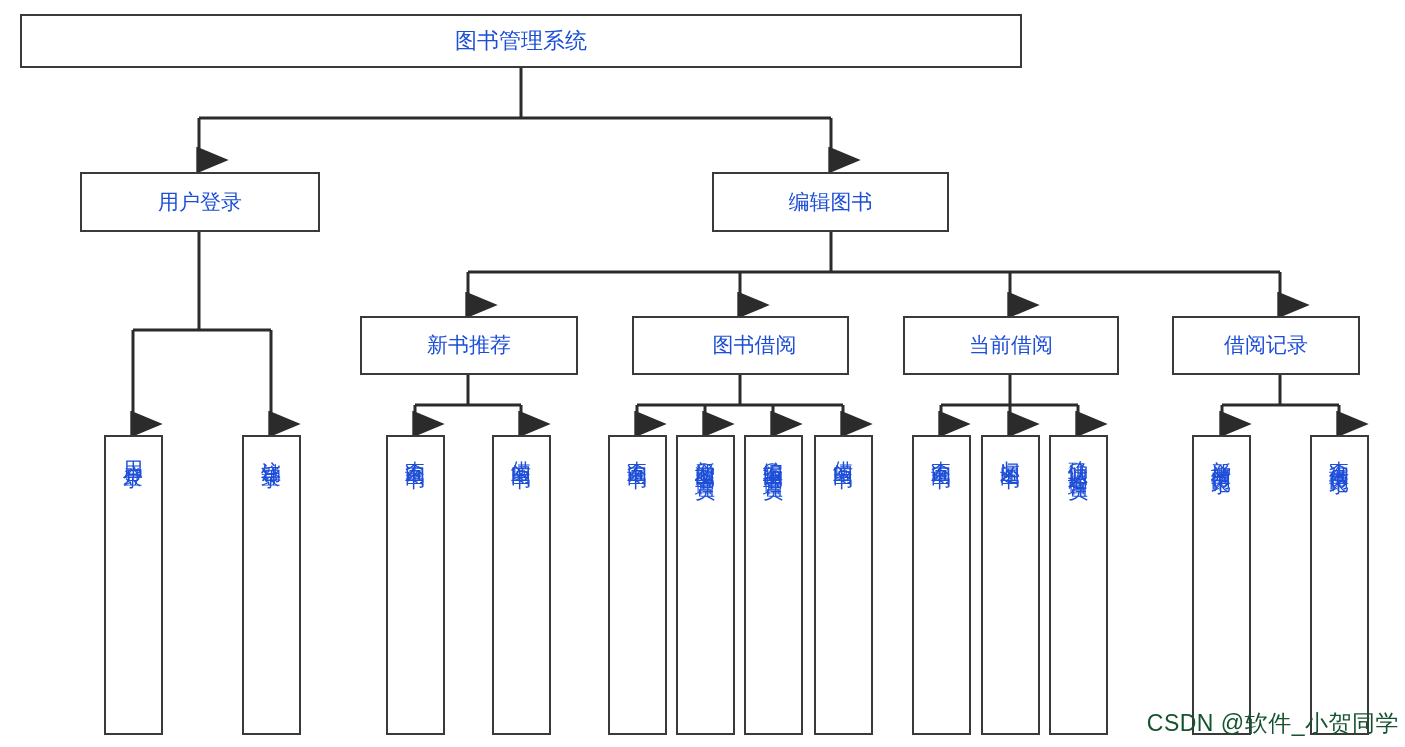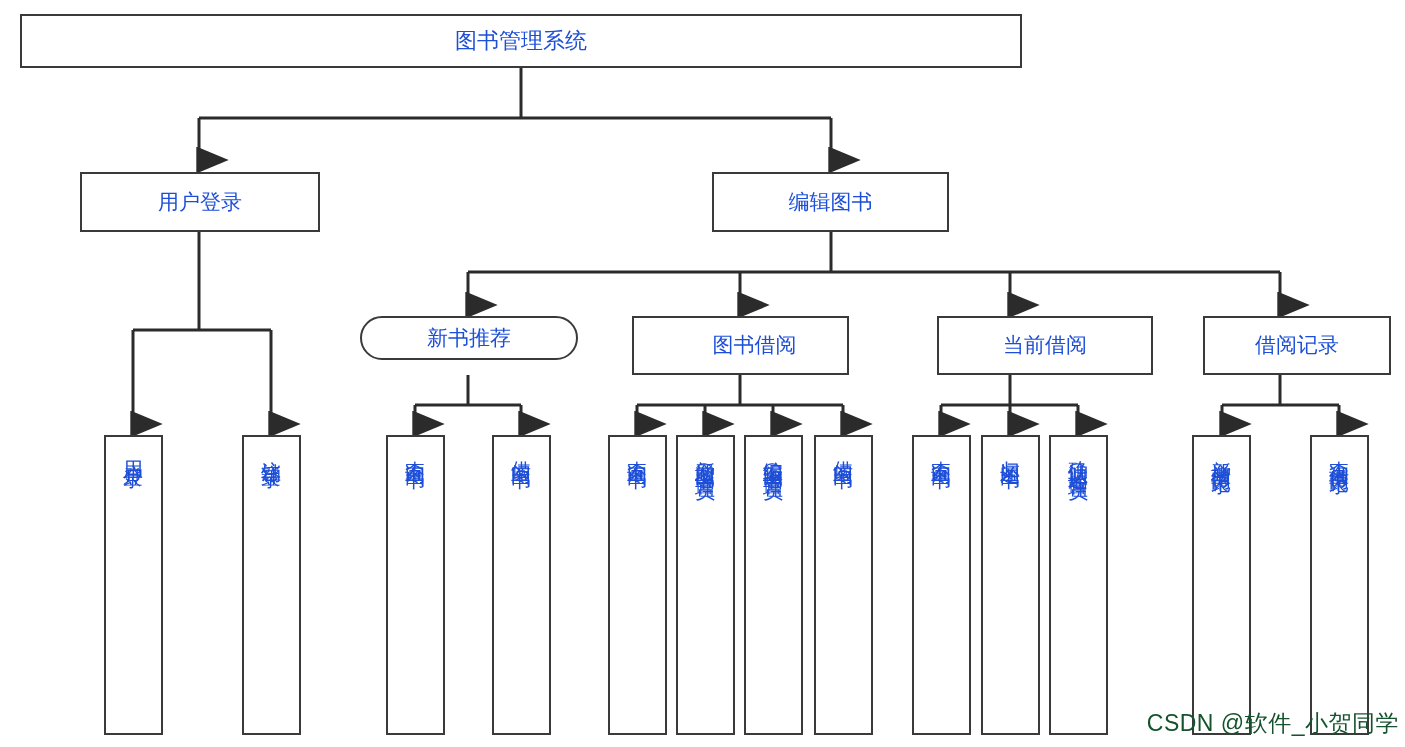--- a/index.html
+++ b/index.html
@@ -132,33 +132,33 @@
   </div>
 
   <div class="node horiz" style="left:80px; top:172px; width:240px; height:60px;">
     <span class="label">用户登录</span>
   </div>
 
   <div class="node horiz" style="left:712px; top:172px; width:237px; height:60px;">
     <span class="label">编辑图书</span>
   </div>
 
-  <div class="node horiz" style="left:360px; top:316px; width:218px; height:44px;border-radius:22px;">
+  <div class="node horiz" style="left:360px; top:316px; width:218px; height:59px;">
     <span class="label">新书推荐</span>
   </div>
 
   <div class="node horiz" style="left:632px; top:316px; width:217px; height:59px;padding-left:28px;">
     <span class="label">图书借阅</span>
   </div>
 
-  <div class="node horiz" style="left:903px; top:316px; width:216px; height:59px;margin-left:34px;">
+  <div class="node horiz" style="left:903px; top:316px; width:216px; height:59px;">
     <span class="label">当前借阅</span>
   </div>
 
-  <div class="node horiz" style="left:1172px; top:316px; width:188px; height:59px;margin-left:31px;">
+  <div class="node horiz" style="left:1172px; top:316px; width:188px; height:59px;">
     <span class="label">借阅记录</span>
   </div>
 
   <div class="node vert" style="left:104px; top:435px; width:59px; height:300px;">
     <span class="label">用户登录</span>
   </div>
 
   <div class="node vert" style="left:242px; top:435px; width:59px; height:300px;">
     <span class="label">注销登录</span>
   </div>

